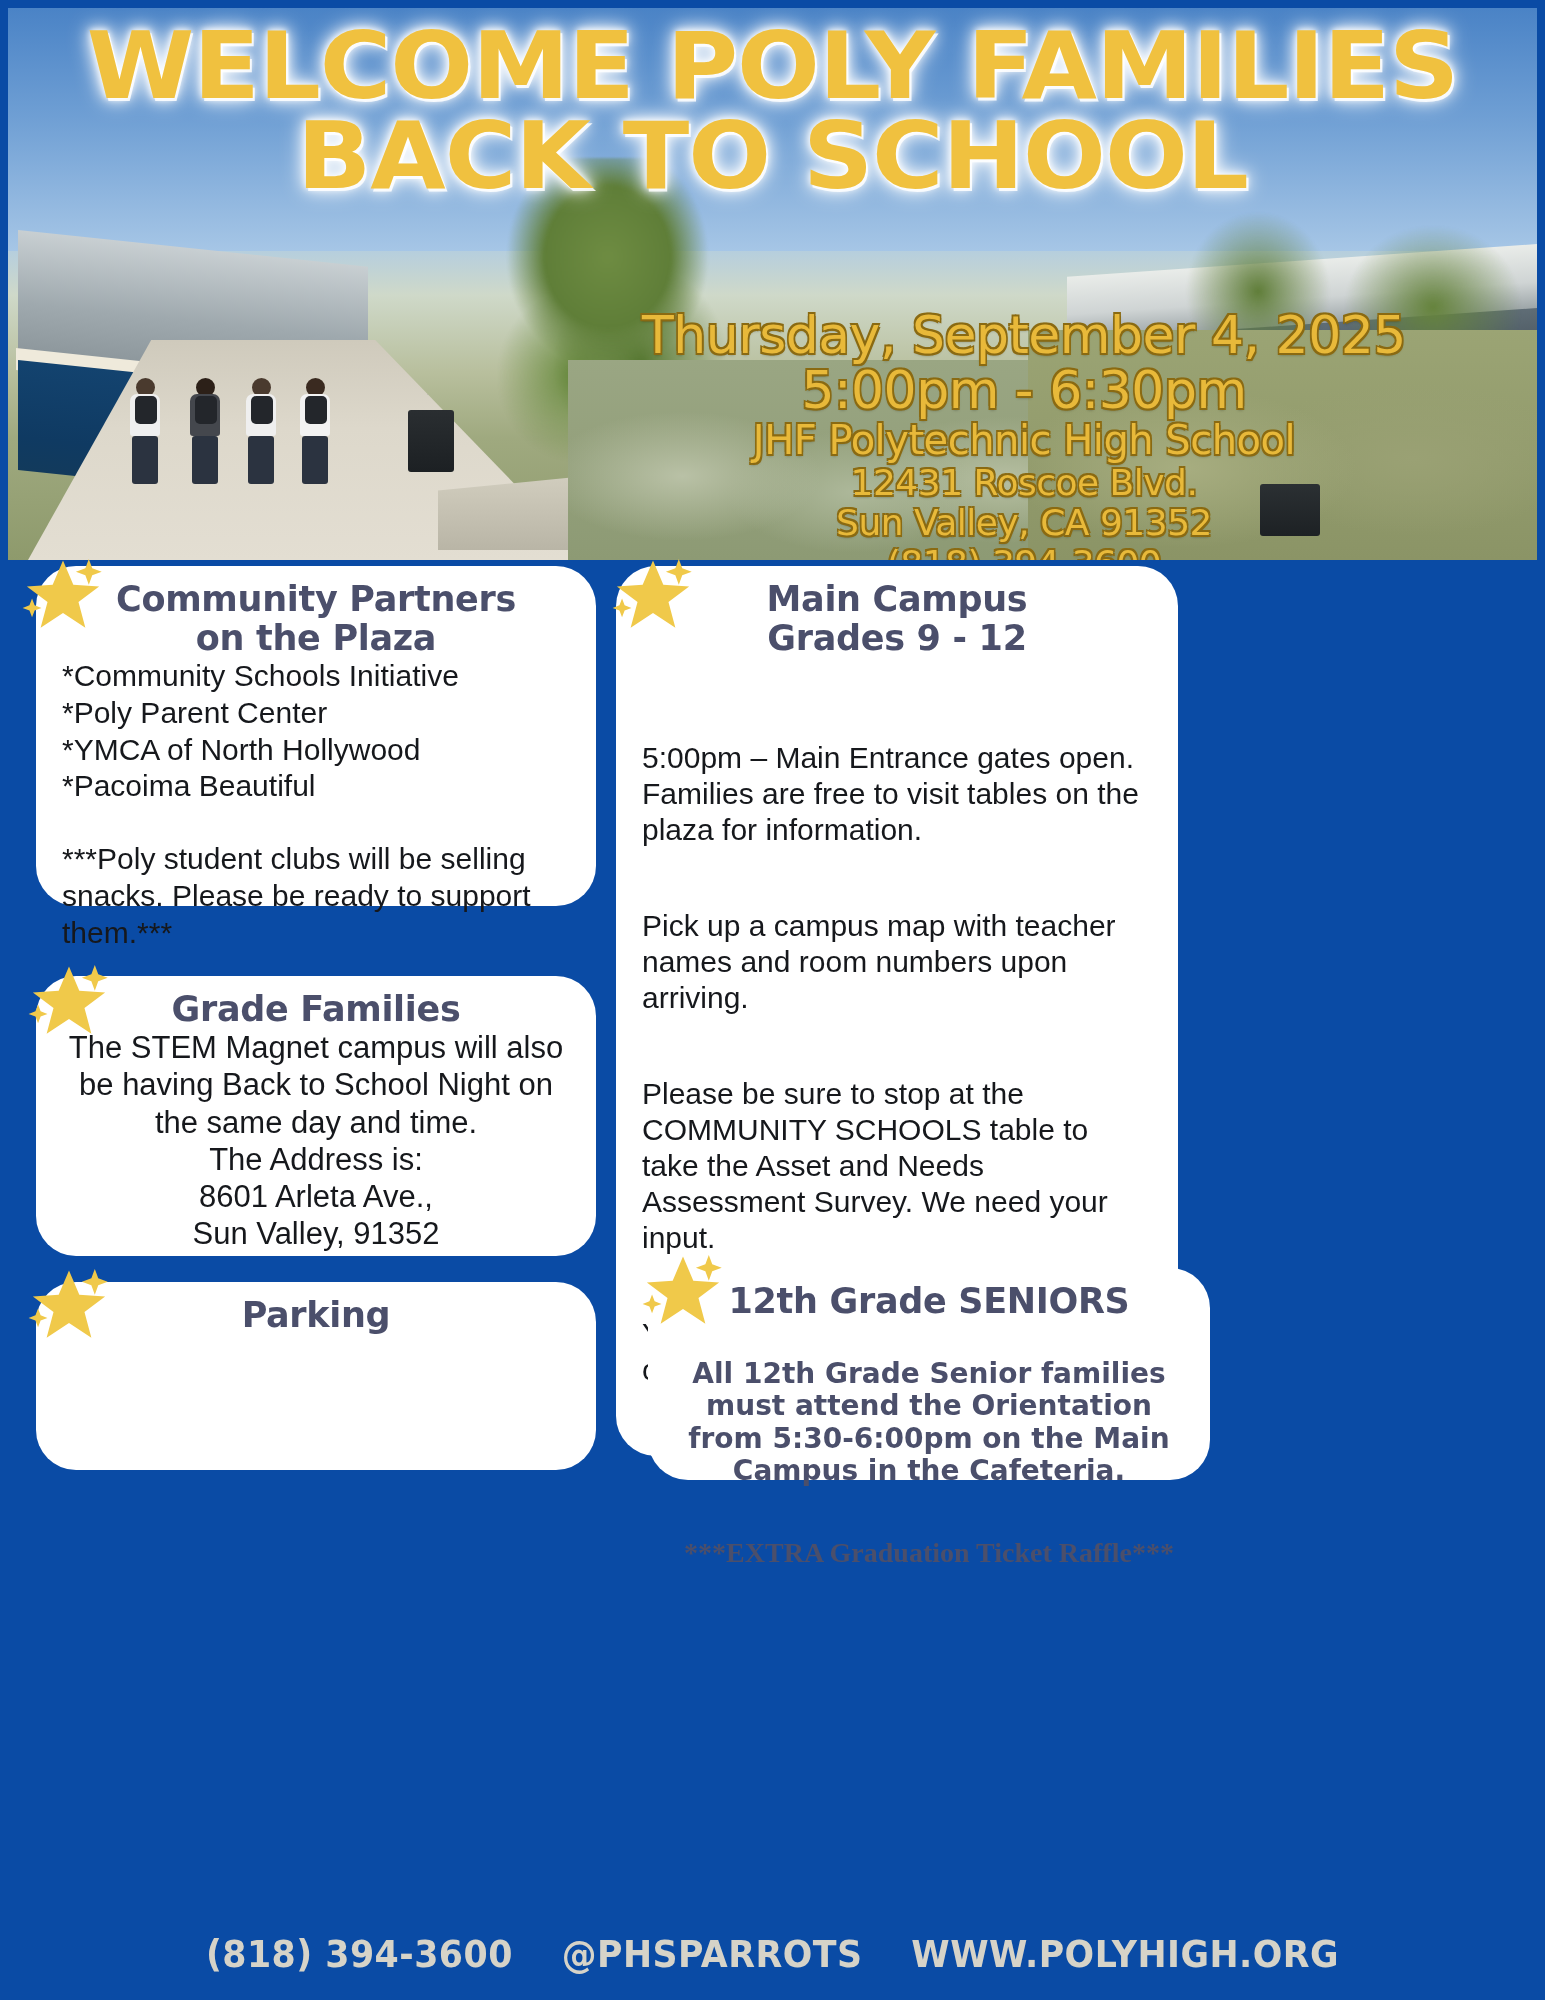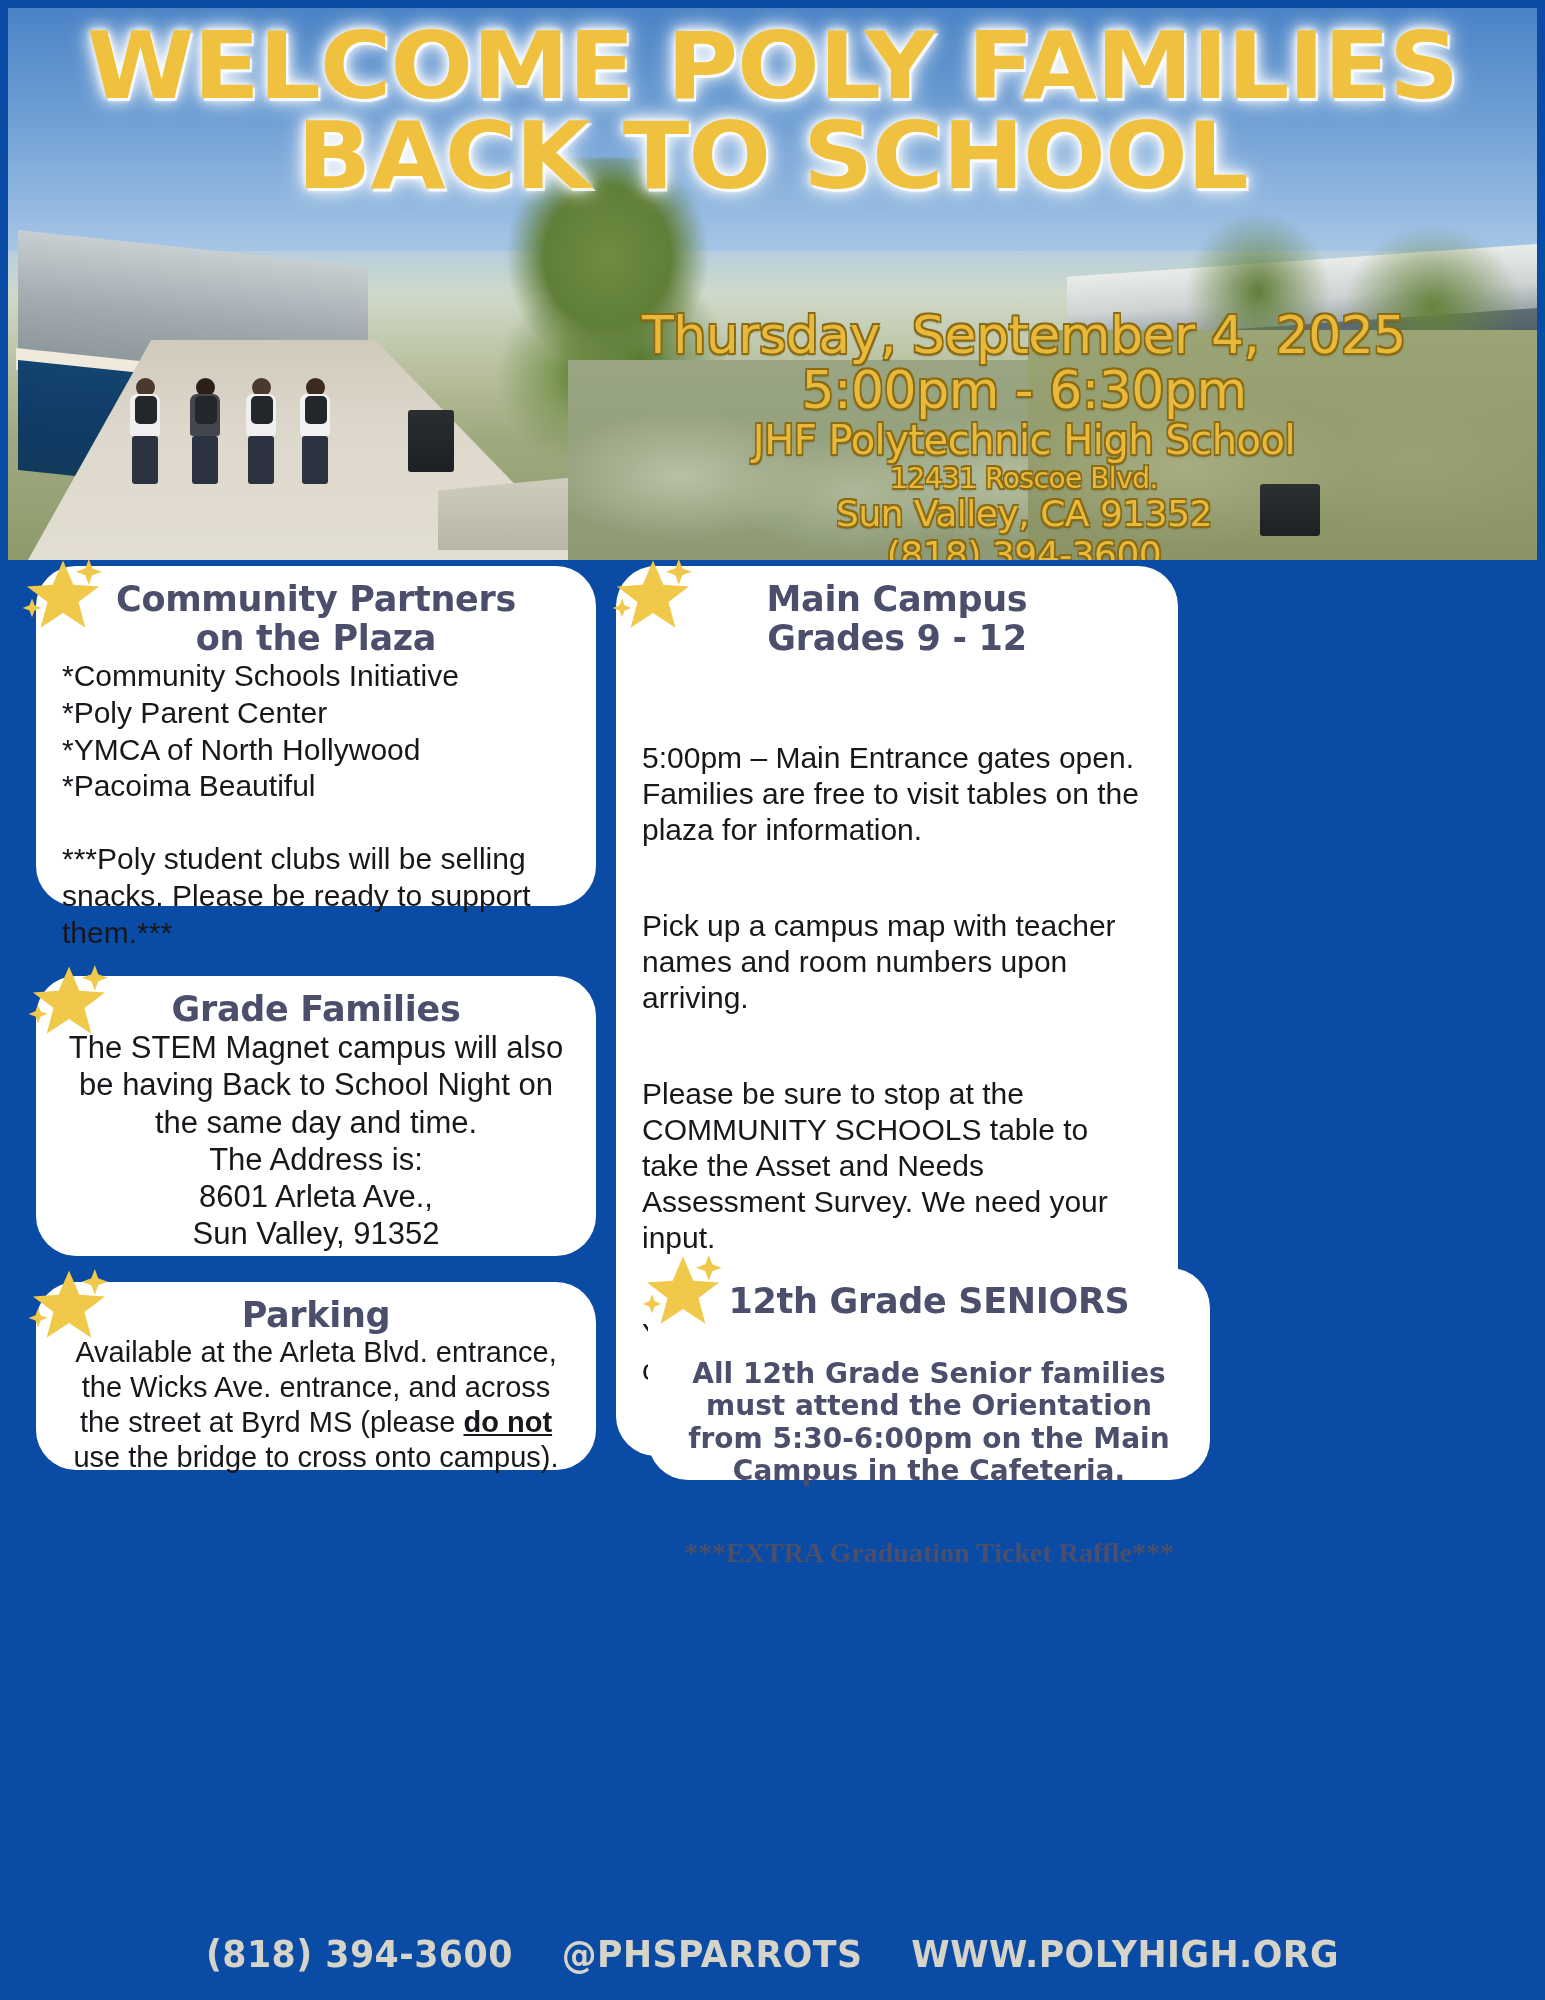--- a/index.html
+++ b/index.html
@@ -136,21 +136,21 @@
   .hero-details{
     position:absolute; right:38px; top:300px; width:950px; text-align:center;
     font-family:"DejaVu Sans", sans-serif;
     font-weight:normal; color:#e8b93a;
     text-shadow:-1.6px -1.6px 0 #8a6a12, 1.6px -1.6px 0 #8a6a12, -1.6px 1.6px 0 #8a6a12, 1.6px 1.6px 0 #8a6a12, 0 2px 3px rgba(0,0,0,.35);
     letter-spacing:-.5px;
   }
   .hd-date{ font-size:52px; line-height:1.06; }
   .hd-time{ font-size:52px; line-height:1.06; }
   .hd-school{ font-size:40px; line-height:1.12; }
-  .hd-addr{ font-size:28px; line-height:1.12; }
+  .hd-addr{ font-size:36px; line-height:1.12; }
   .hd-city{ font-size:36px; line-height:1.12; }
   .hd-phone{ font-size:36px; line-height:1.12; }
 
   
   .card{
     position:absolute; background:#ffffff; border-radius:40px;
     padding:14px 26px 16px;
   }
   .card-title{
     text-align:center; color:#4b4f6b;
@@ -289,21 +289,20 @@
 Sun Valley, 91352</div>
 </div>
 
 <div class="card" id="card-parking">
   <svg class="star" style="left:-10px; top:-20px;" viewBox="0 0 100 100">
     <polygon points="50,10 62,38 92,40 68,58 76,88 50,71 24,88 32,58 8,40 38,38" fill="#f0c94a"></polygon>
     <polygon points="80,8 84,19 95,23 84,27 80,38 76,27 65,23 76,19" fill="#f0c94a"></polygon>
     <polygon points="14,54 17,62 25,65 17,68 14,76 11,68 3,65 11,62" fill="#f0c94a"></polygon>
   </svg>
   <div class="card-title">Parking</div>
-  <div class="card-body"><span>Available at the Arleta Blvd. entrance, the Wicks Ave. entrance, and across the street at Byrd MS (please </span><span class="underline-b">do not</span><span> use the bridge to cross onto campus).</span></div>
 </div>
 
 <div class="card" id="card-main">
   <svg class="star" style="left:-6px; top:-14px;" viewBox="0 0 100 100">
     <polygon points="50,10 62,38 92,40 68,58 76,88 50,71 24,88 32,58 8,40 38,38" fill="#f0c94a"></polygon>
     <polygon points="80,8 84,19 95,23 84,27 80,38 76,27 65,23 76,19" fill="#f0c94a"></polygon>
     <polygon points="14,54 17,62 25,65 17,68 14,76 11,68 3,65 11,62" fill="#f0c94a"></polygon>
   </svg>
   <div class="card-title" style="margin-bottom:46px;">Main Campus
 Grades 9 - 12</div>

